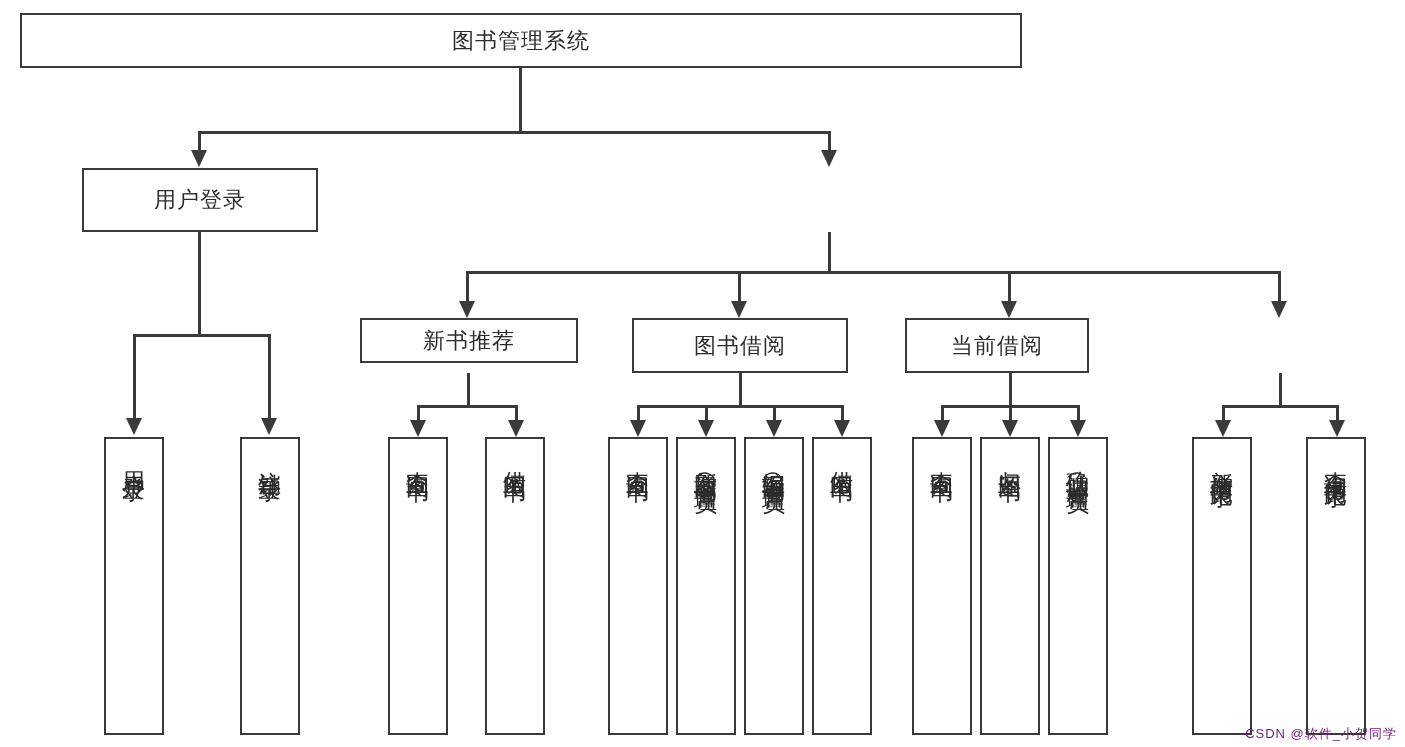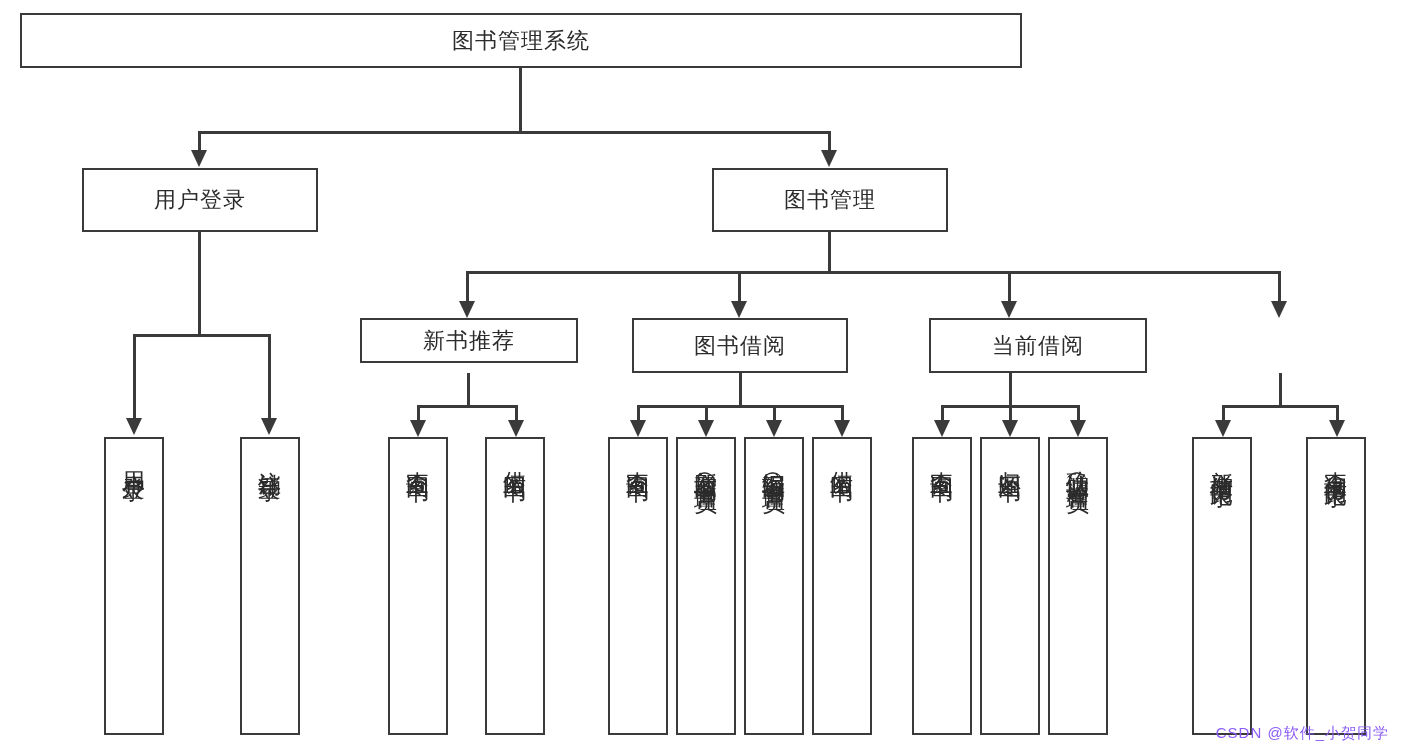--- a/index.html
+++ b/index.html
@@ -49,23 +49,23 @@
     position:absolute;
     width:0;height:0;
     border-left:8px solid transparent;
     border-right:8px solid transparent;
     border-top:17px solid #3a3a3a;
   }
 
   
   #watermark{
     position:absolute;
-    right:16px;bottom:4px;
-    font-size:15px;
-    color:#8b5cf6;
+    right:8px;bottom:4px;
+    font-size:13px;
+    color:#701a75;
     letter-spacing:1px;
     white-space:nowrap;
     pointer-events:none;
   }
 </style>
 </head>
 <body>
 
 <div id="stage">
 
@@ -80,23 +80,20 @@
   <div class="ln vln" style="left:198px;top:131px;height:19px;"></div>
   <div class="arrow" style="left:191px;top:150px;"></div>
 
   <div class="ln vln" style="left:828px;top:131px;height:19px;"></div>
   <div class="arrow" style="left:821px;top:150px;"></div>
 
   <div class="node" style="left:82px;top:168px;width:236px;height:64px;">
     <span class="lbl">用户登录</span>
   </div>
 
-  <div class="node" style="left:712px;top:168px;width:236px;height:64px;">
-    <span class="lbl">图书管理</span>
-  </div>
 
   <div class="ln vln" style="left:198px;top:232px;height:105px;"></div>
   <div class="ln hln" style="left:133px;top:334px;width:135px;"></div>
   <div class="ln vln" style="left:133px;top:334px;height:84px;"></div>
   <div class="arrow" style="left:126px;top:418px;"></div>
   <div class="ln vln" style="left:268px;top:334px;height:84px;"></div>
   <div class="arrow" style="left:261px;top:418px;"></div>
 
   <div class="ln vln" style="left:828px;top:232px;height:42px;"></div>
   <div class="ln hln" style="left:466px;top:271px;width:814px;"></div>
@@ -108,21 +105,21 @@
   <div class="arrow" style="left:1001px;top:301px;"></div>
   <div class="ln vln" style="left:1278px;top:271px;height:30px;"></div>
   <div class="arrow" style="left:1271px;top:301px;"></div>
 
   <div class="node" style="left:360px;top:318px;width:218px;height:45px;">
     <span class="lbl">新书推荐</span>
   </div>
   <div class="node" style="left:632px;top:318px;width:216px;height:55px;">
     <span class="lbl">图书借阅</span>
   </div>
-  <div class="node" style="left:929px;top:318px;width:218px;height:55px;">
+  <div class="node" style="left:905px;top:318px;width:184px;height:55px;">
     <span class="lbl">当前借阅</span>
   </div>
 
   <div class="ln vln" style="left:467px;top:373px;height:35px;"></div>
   <div class="ln hln" style="left:417px;top:405px;width:101px;"></div>
   <div class="ln vln" style="left:417px;top:405px;height:16px;"></div>
   <div class="arrow" style="left:410px;top:420px;"></div>
   <div class="ln vln" style="left:515px;top:405px;height:16px;"></div>
   <div class="arrow" style="left:508px;top:420px;"></div>
 

